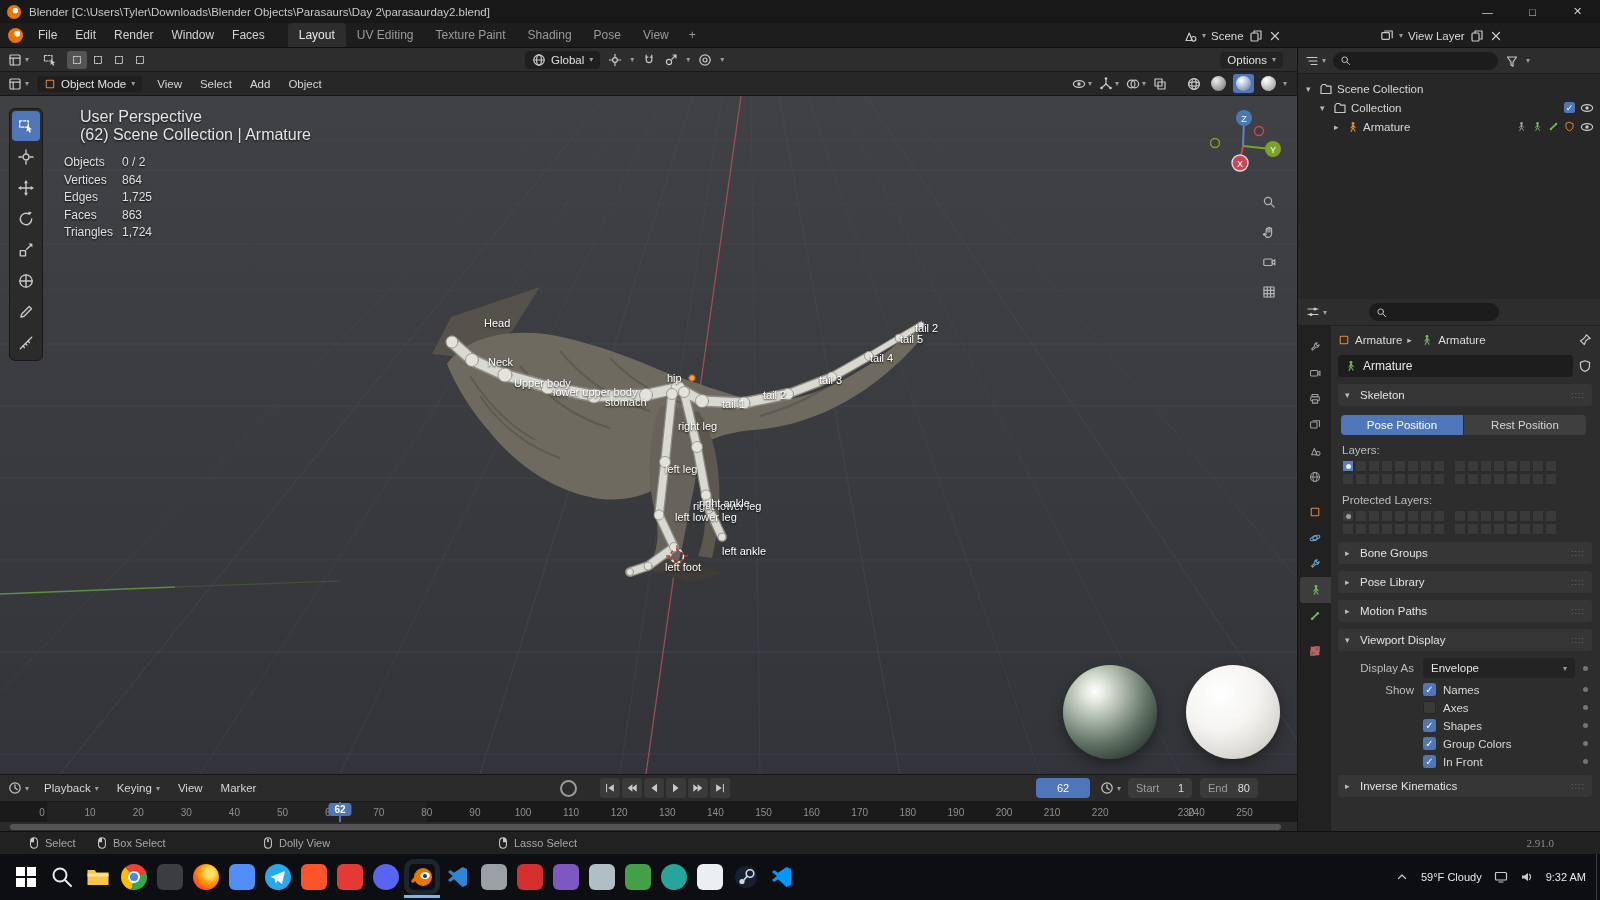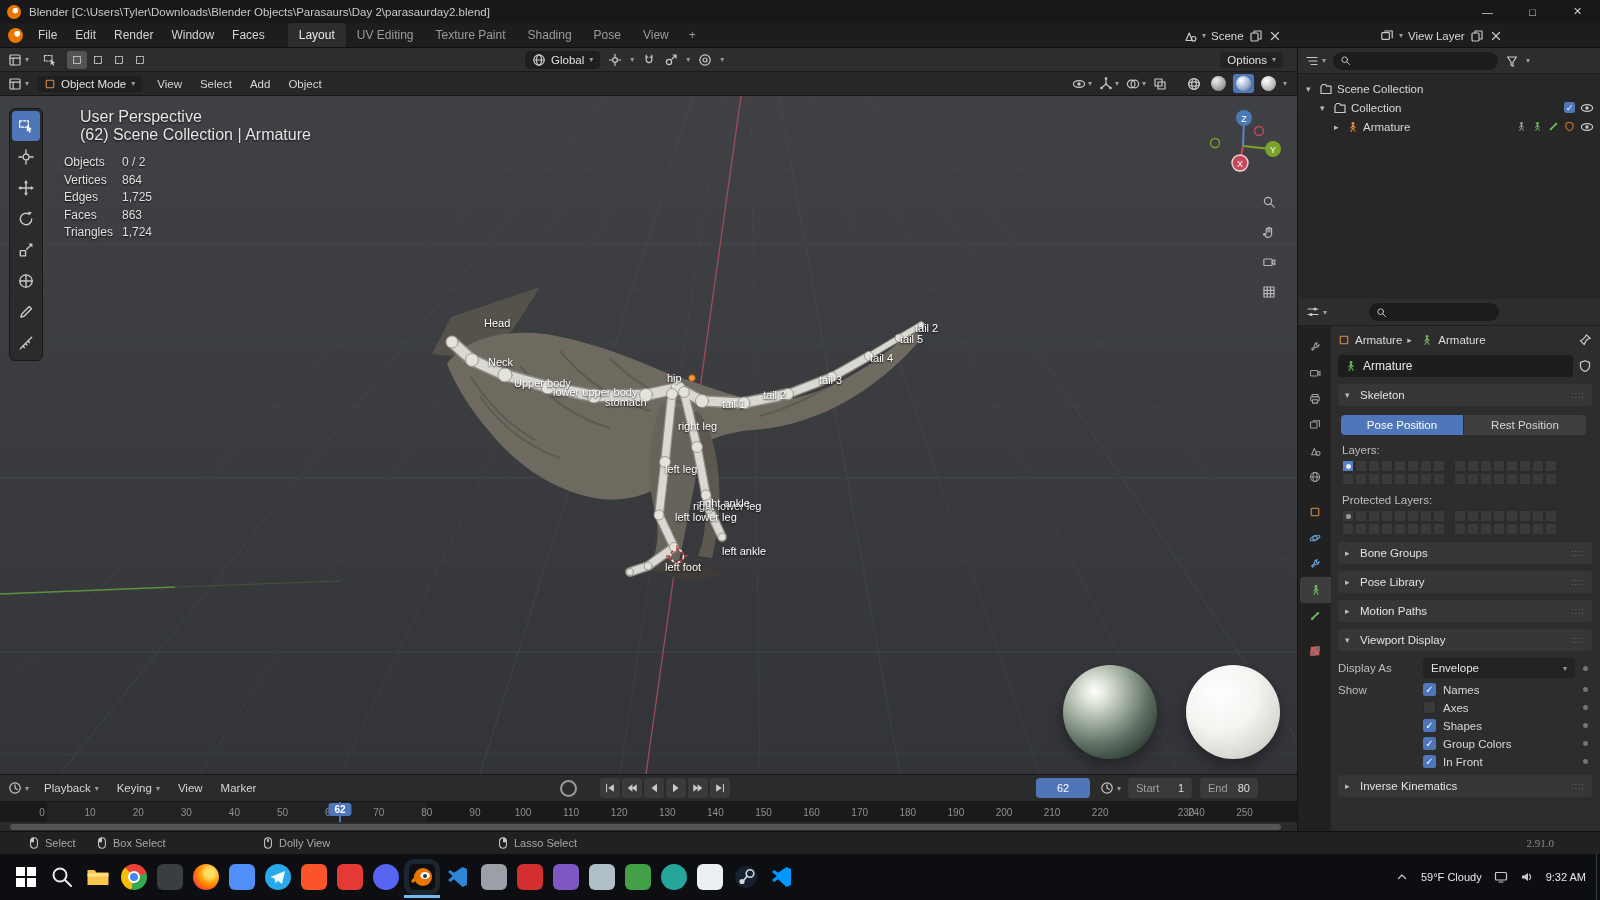--- a/index.html
+++ b/index.html
@@ -93,21 +93,21 @@
 .seg .on{background:#4f76b8;color:#fff;border-radius:4px 0 0 4px;}
 .seg .off{background:#3f3f3f;color:#d6d6d6;border-radius:0 4px 4px 0;margin-left:1px;}
 .flabel{font-size:11.5px;color:#bdbdbd;margin:9px 0 4px 4px;}
 .lwrap{display:flex;gap:9px;margin-left:4px;}
 .lgrid{display:grid;grid-template-columns:repeat(8,12px);grid-auto-rows:12px;gap:1px;}
 .lcell{background:#3a3a3a;box-shadow:inset 0 0 0 1px #2b2b2b;border-radius:1px;position:relative;}
 .lcell.act{background:#5680c2;}
 .lcell i{position:absolute;left:3.5px;top:3.5px;width:5px;height:5px;border-radius:50%;background:#ececec;}
 .lcell i.g{background:#9c9c9c;}
 .drow{display:flex;align-items:center;margin-top:7px;font-size:11.5px;}
-.dlabel{width:76px;text-align:left;color:#bdbdbd;padding-right:9px;flex:none;}
+.dlabel{width:76px;text-align:right;color:#bdbdbd;padding-right:9px;flex:none;}
 .ddval{flex:1;height:20px;background:#232323;border-radius:4px;display:flex;align-items:center;padding:0 8px;color:#e4e4e4;}
 .ddval .chev{margin-left:auto;}
 .animdot{width:14px;display:flex;justify-content:center;margin-left:3px;flex:none;}
 .animdot::before{content:'';width:5px;height:5px;border-radius:50%;background:#757575;}
 .crow{display:flex;align-items:center;margin-top:5px;font-size:11.5px;}
 .cbx{width:13px;height:13px;border-radius:2.5px;background:#3a3a3a;box-shadow:inset 0 0 0 1px #262626;color:#fff;font-size:10px;display:flex;align-items:center;justify-content:center;margin-right:7px;flex:none;}
 .cbx.on{background:#4f76b8;box-shadow:none;}
 .cbl{color:#d8d8d8;flex:1;}
 
 .ic{width:14px;height:14px;stroke:#c9c9c9;fill:none;stroke-width:1.2;stroke-linecap:round;stroke-linejoin:round;display:block;}

